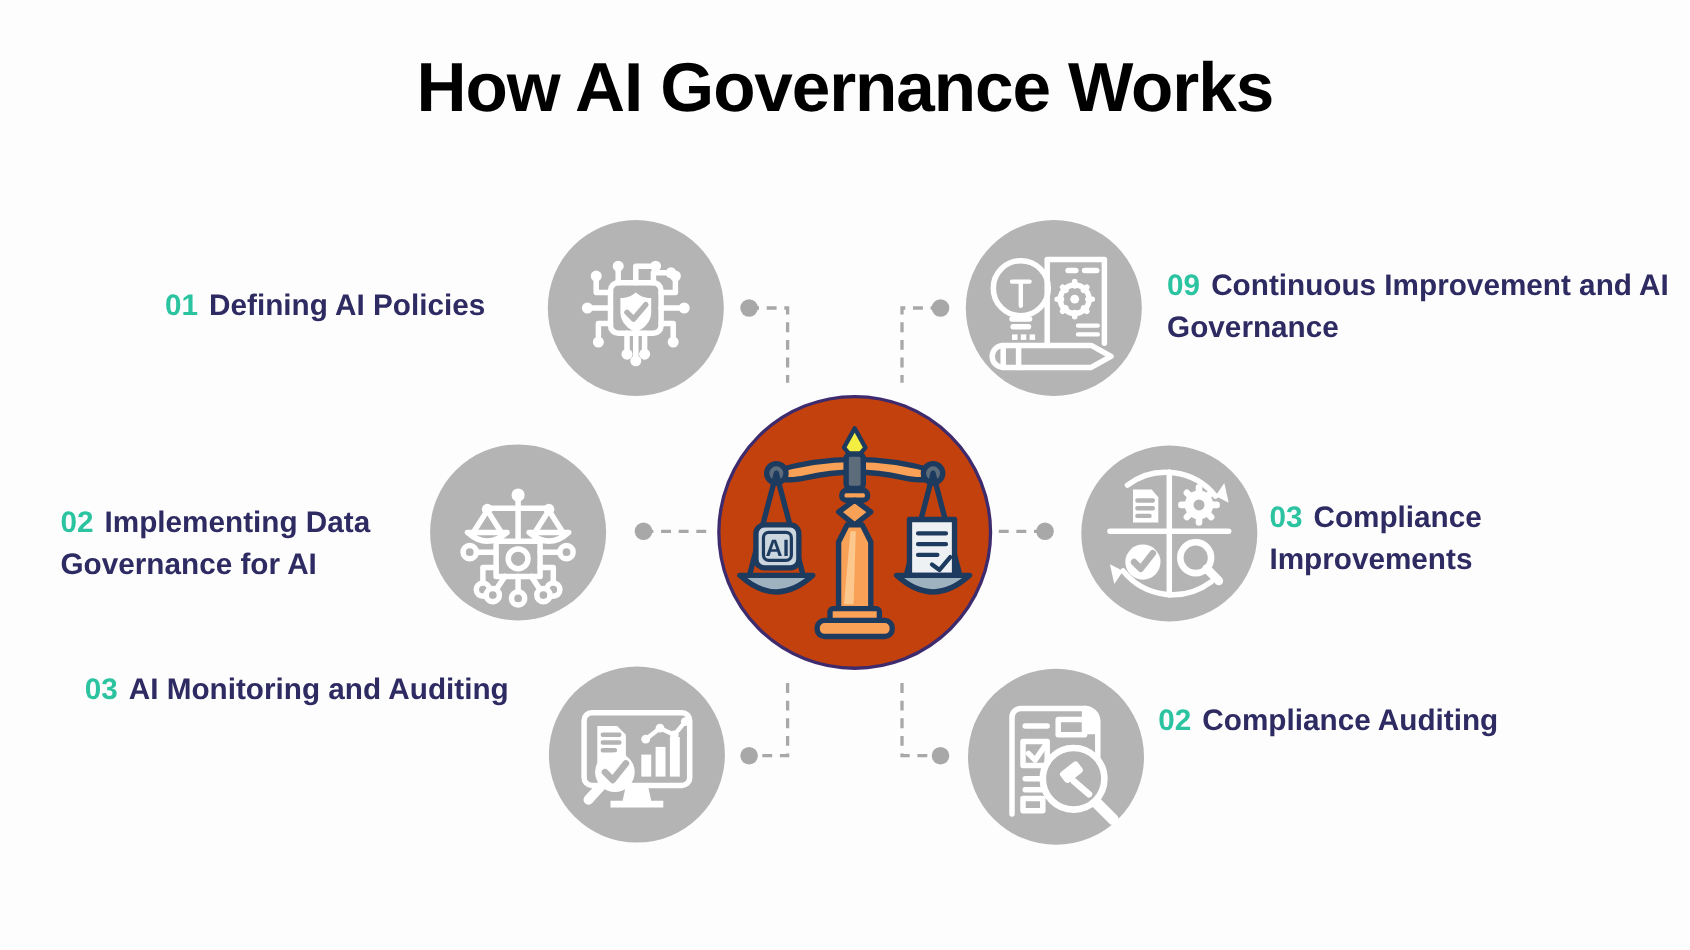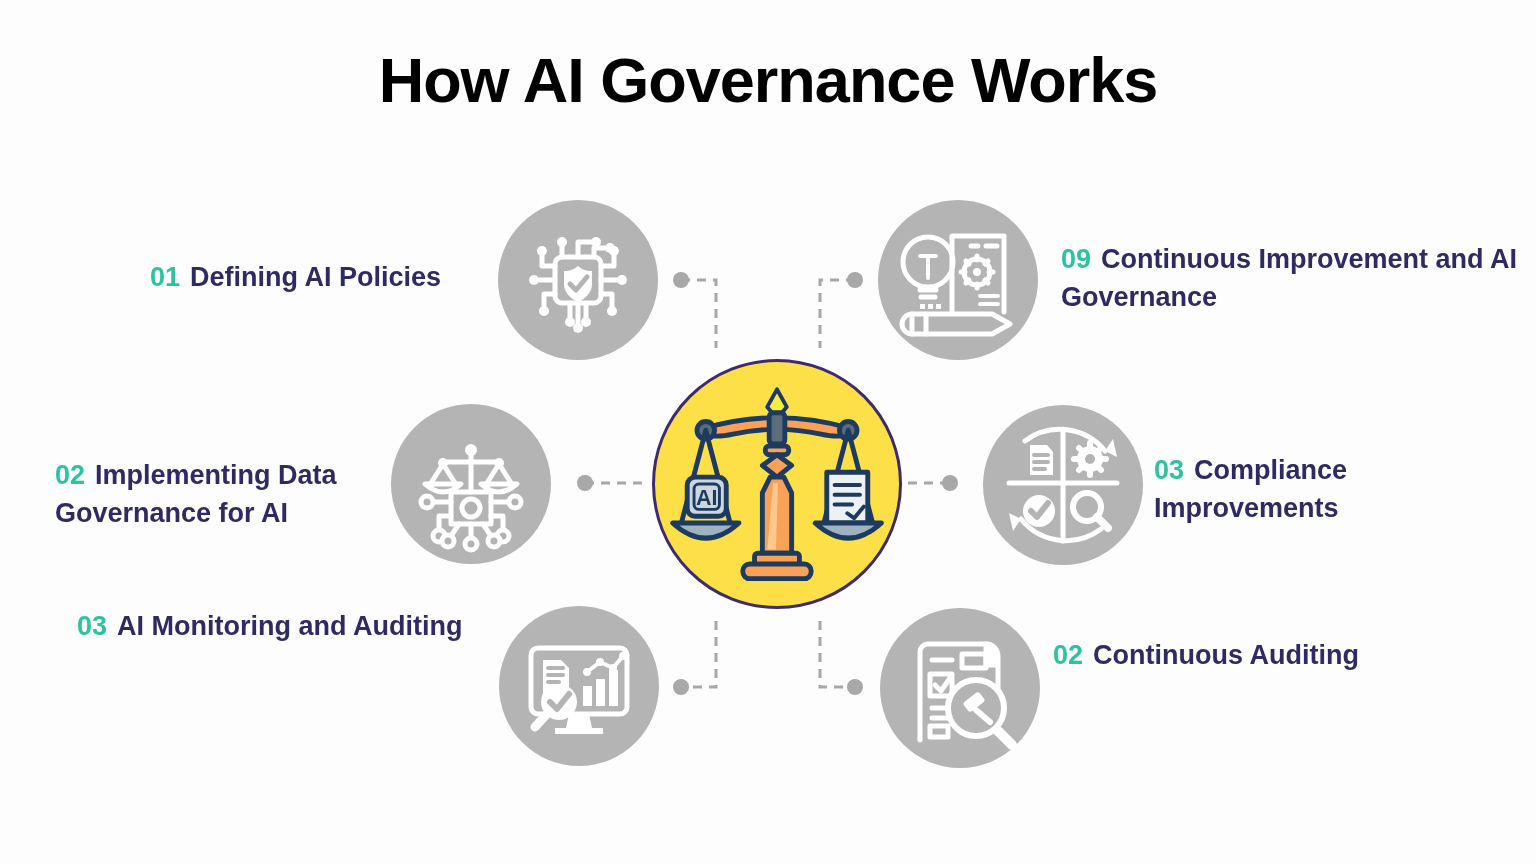--- a/index.html
+++ b/index.html
@@ -13,21 +13,21 @@
     font-size:63px;font-weight:800;color:#000000;letter-spacing:-1px;margin:0;
   }
   .connector-layer{position:absolute;left:0;top:0;width:1536px;height:864px;}
   .icon-circle{
     position:absolute;width:160px;height:160px;border-radius:50%;
     background:#b4b4b4;display:flex;align-items:center;justify-content:center;
   }
   .icon-circle svg{width:160px;height:160px;}
   .center-circle{
     position:absolute;left:652px;top:359px;width:250px;height:250px;
-    border-radius:50%;background:#fde047;border:3px solid #3e2b6e;
+    border-radius:50%;background:#c2410c;border:3px solid #3e2b6e;
     display:flex;align-items:center;justify-content:center;box-sizing:border-box;
   }
   .item-label{
     position:absolute;font-size:27px;font-weight:700;color:#2e2a62;
     line-height:38px;white-space:normal;
   }
   .item-label .num{color:#2cc3a1;margin-right:10px;}
   .t01{left:150px;top:258px;width:340px;}
   .t02{left:55px;top:456px;width:330px;}
   .t03{left:77px;top:607px;width:440px;}
@@ -261,20 +261,20 @@
 <div class="item-label t01">
   <span class="num">01</span><span>Defining AI Policies</span>
 </div>
 <div class="item-label t02">
   <span class="num">02</span><span>Implementing Data Governance for AI</span>
 </div>
 <div class="item-label t03">
   <span class="num">03</span><span>AI Monitoring and Auditing</span>
 </div>
 <div class="item-label t04">
-  <span class="num">02</span><span>Continuous Auditing</span>
+  <span class="num">02</span><span>Compliance Auditing</span>
 </div>
 <div class="item-label t05">
   <span class="num">03</span><span>Compliance Improvements</span>
 </div>
 <div class="item-label t06">
   <span class="num">09</span><span>Continuous Improvement and AI Governance</span>
 </div>
 
 </body></html>

